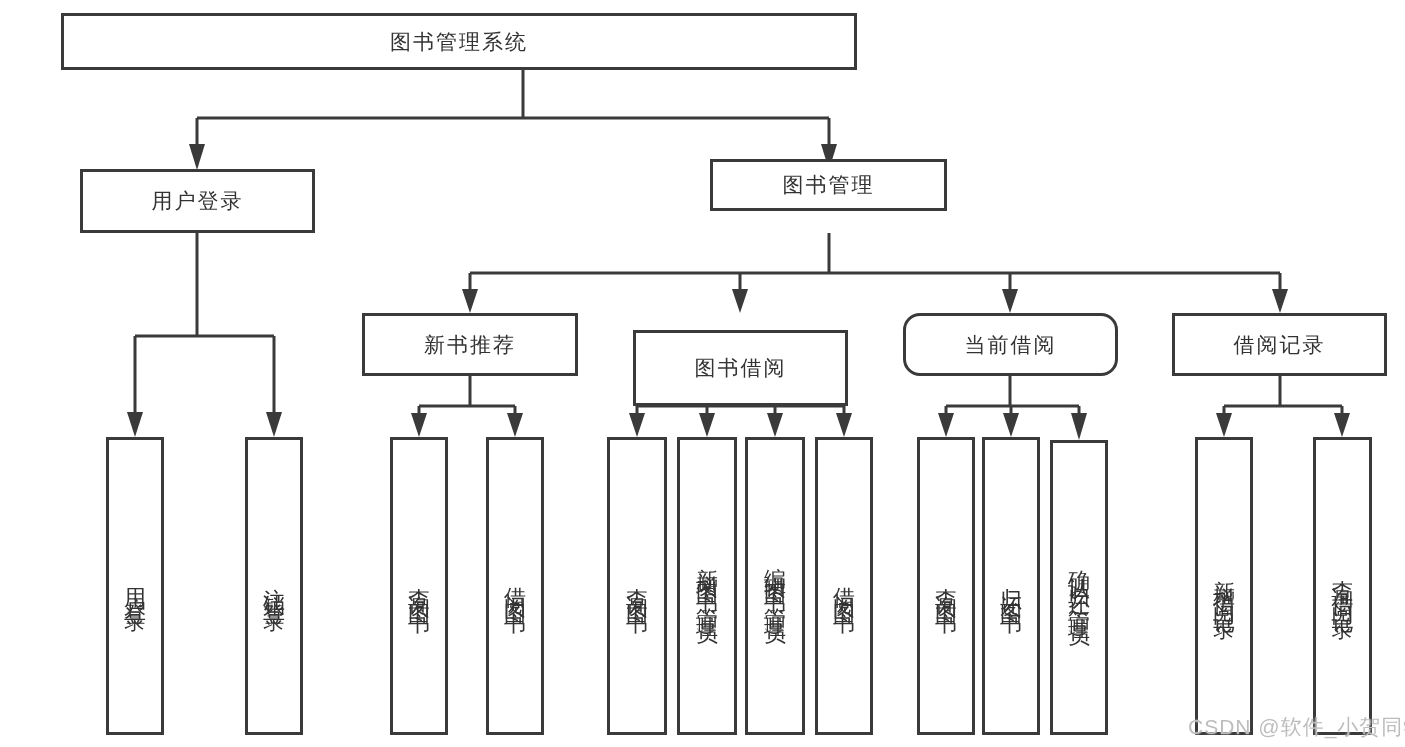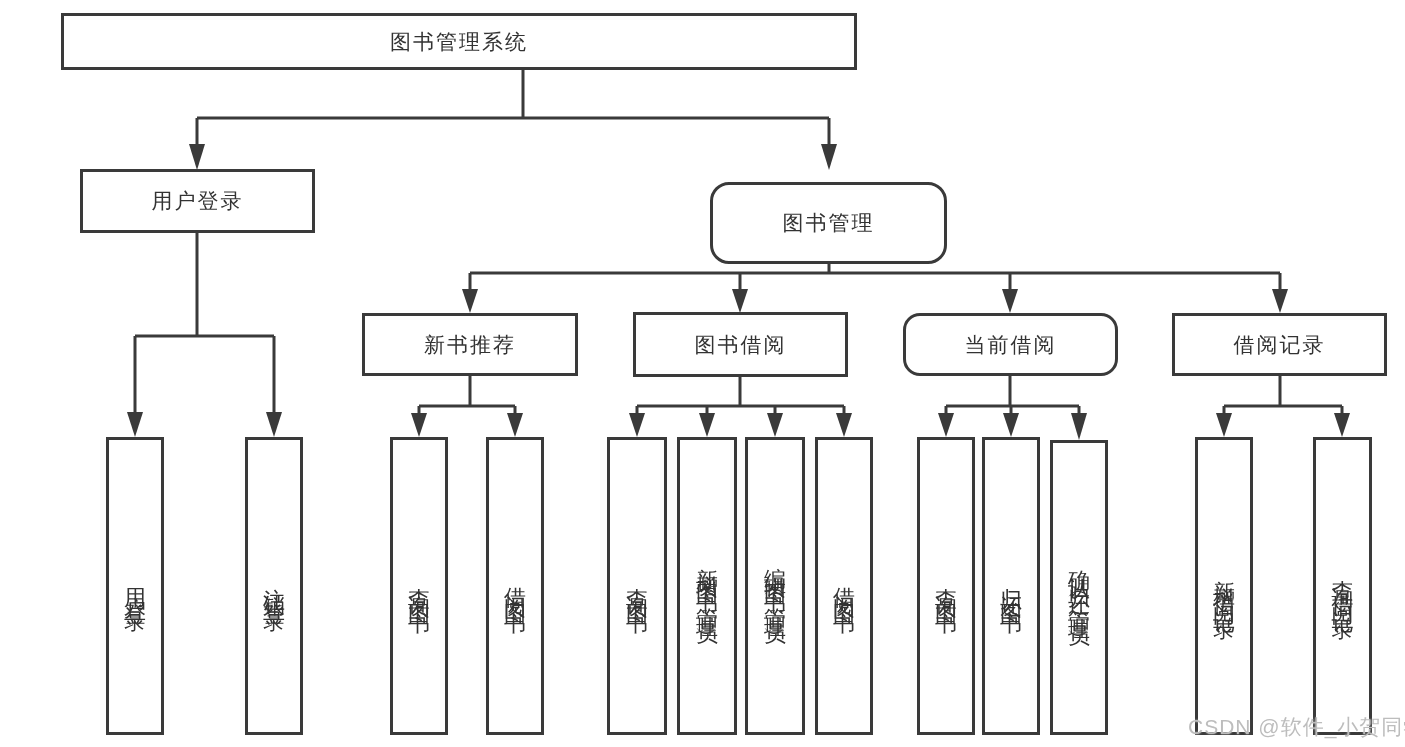--- a/index.html
+++ b/index.html
@@ -116,24 +116,24 @@
     </g>
     <g fill="#3a3a3a" stroke="none">
       <polygon points="1216,413 1232,413 1224,437"></polygon>
       <polygon points="1334,413 1350,413 1342,437"></polygon>
     </g>
   </svg>
 
   <div class="node h-label" style="left:21px; top:13px; width:796px; height:57px;margin-left:40px;">图书管理系统</div>
 
   <div class="node h-label" style="left:80px; top:169px; width:235px; height:64px;">用户登录</div>
-  <div class="node h-label" style="left:710px; top:182px; width:237px; height:82px;border-radius:19px;">图书管理</div>
+  <div class="node h-label" style="left:710px; top:159px; width:237px; height:52px;">图书管理</div>
 
   <div class="node h-label" style="left:362px; top:313px; width:216px; height:63px;">新书推荐</div>
-  <div class="node h-label" style="left:633px; top:312px; width:215px; height:65px;">图书借阅</div>
+  <div class="node h-label" style="left:633px; top:330px; width:215px; height:76px;">图书借阅</div>
   <div class="node h-label" style="left:903px; top:313px; width:215px; height:63px;border-radius:17px;">当前借阅</div>
   <div class="node h-label" style="left:1172px; top:313px; width:215px; height:63px;">借阅记录</div>
 
   <div class="node vbox" style="left:106px; top:437px; width:58px; height:298px;">用户登录</div>
   <div class="node vbox" style="left:245px; top:437px; width:58px; height:298px;">注销登录</div>
 
   <div class="node vbox" style="left:390px; top:437px; width:58px; height:298px;">查询图书</div>
   <div class="node vbox" style="left:486px; top:437px; width:58px; height:298px;">借阅图书</div>
 
   <div class="node vbox" style="left:607px; top:437px; width:60px; height:298px;">查询图书</div>

